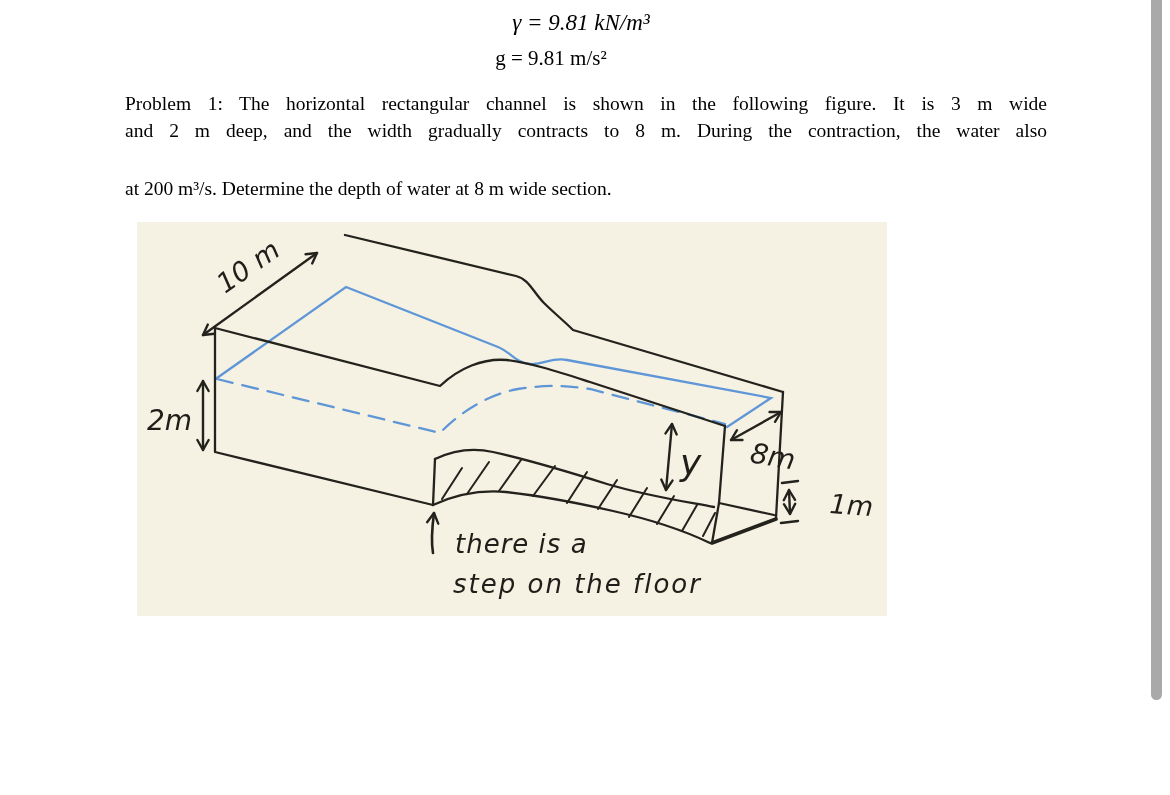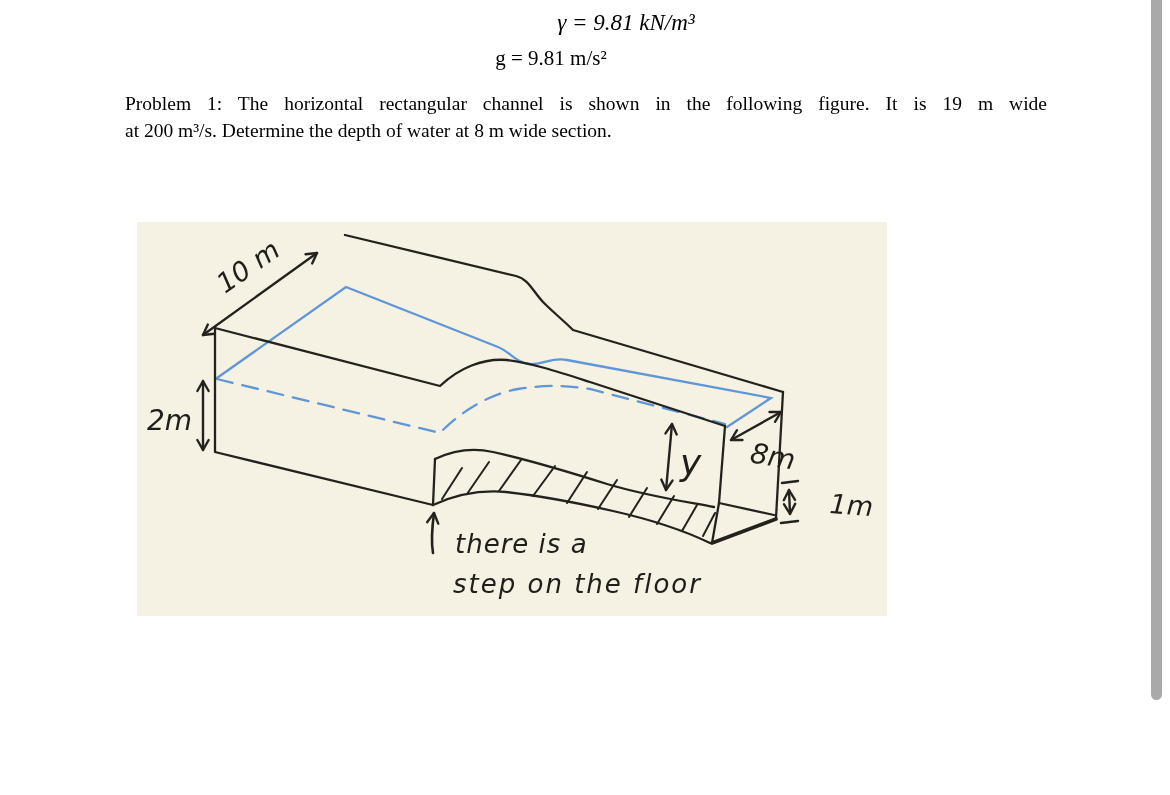--- a/index.html
+++ b/index.html
@@ -1,49 +1,50 @@
 <!DOCTYPE html>
 <html><head>
 <meta charset="utf-8">
 <style>
   html,body{margin:0;padding:0;}
   body{
     width:1170px;height:795px;position:relative;background:#ffffff;
     overflow:hidden;font-family:"Liberation Serif", serif;color:#000;
   }
   .eq{position:absolute;transform:translateX(-50%);white-space:nowrap;}
-  .eq1{left:626px;top:10px;font-size:23px;font-style:italic;font-family:"Liberation Serif",serif;}
+  .eq1{left:581px;top:10px;font-size:23px;font-style:italic;font-family:"Liberation Serif",serif;}
   .eq2{left:551px;top:46px;font-size:21px;font-family:"Liberation Serif",serif;}
   .problem{
     position:absolute;left:125px;top:90px;width:922px;
     font-size:19.5px;line-height:27px;font-family:"Liberation Serif",serif;
   }
   .pline{text-align:justify;text-align-last:justify;}
-  .pline.last{text-align-last:left;}
+  .pline.last{text-align-last:left;margin-top:31px;}
   .figure{
     position:absolute;left:137px;top:222px;width:750px;height:394px;
     background:#f5f2e3;
   }
   .figure svg{display:block;}
   .ink{stroke:#23221d;fill:none;stroke-linecap:round;stroke-linejoin:round;}
   .water{stroke:#5f96d7;fill:none;stroke-linecap:round;}
   .hand{font-family:"DejaVu Sans",sans-serif;font-style:italic;fill:#1f1e19;}
   .scroll-thumb{
     position:absolute;right:8px;top:-8px;width:11px;height:708px;
     background:#a9a9a9;border-radius:6px;
   }
 </style>
 </head>
 <body>
 
 <div class="eq eq1">γ = 9.81 kN/m³</div>
 <div class="eq eq2">g = 9.81 m/s²</div>
 
 <div class="problem">
-  <div class="pline">Problem 1: The horizontal rectangular channel is shown in the following figure. It is 19 m wide</div>
+  <div class="pline">Problem 1: The horizontal rectangular channel is shown in the following figure. It is 3 m wide</div>
+  <div class="pline">and 2 m deep, and the width gradually contracts to 8 m. During the contraction, the water also</div>
   <div class="pline last">at 200 m³/s. Determine the depth of water at 8 m wide section.</div>
 </div>
 
 <div class="figure">
   <svg width="750" height="394" viewBox="0 0 750 394">
     <defs>
       <marker id="ah" viewBox="0 0 12 12" refX="10" refY="6" markerWidth="15" markerHeight="15" markerUnits="userSpaceOnUse" orient="auto-start-reverse">
         <path d="M2,1.5 L10,6 L2,10.5" fill="none" stroke="#23221d" stroke-width="1.9" stroke-linecap="round" stroke-linejoin="round"></path>
       </marker>
     </defs>

